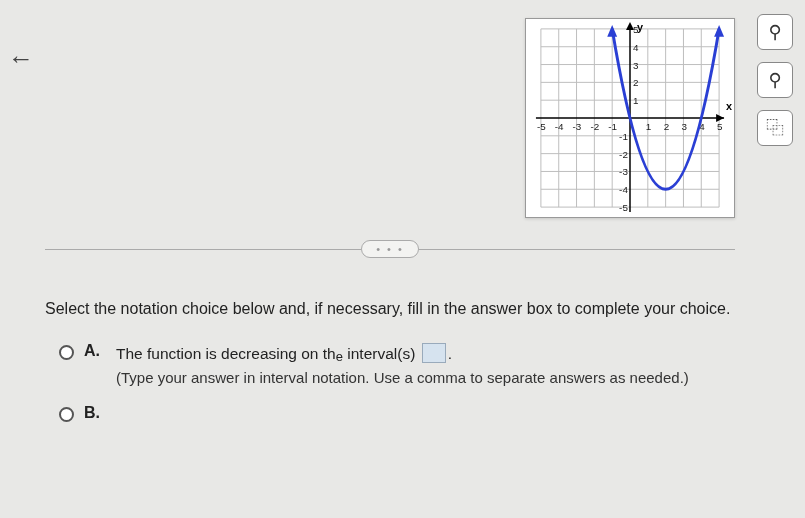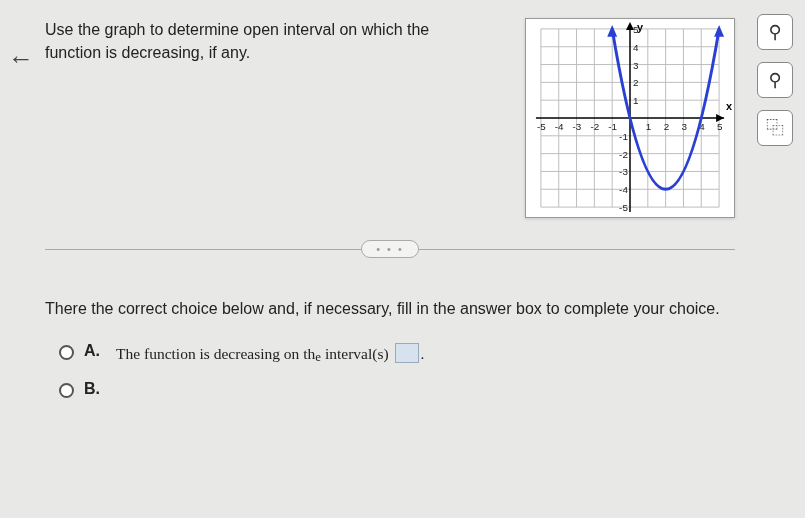--- a/index.html
+++ b/index.html
@@ -113,21 +113,20 @@
     background: #fff;
   }
   .choice-label {
     font-weight: bold;
     margin-right: 6px;
     flex: 0 0 auto;
   }
   .choice-body {
     font-size: 15.5px;
     line-height: 1.55;
-    font-family: Liberation Serif, serif;
   }
   .answer-box {
     display: inline-block;
     width: 24px;
     height: 20px;
     background: #d6e3ef;
     border: 1px solid #9ab;
     vertical-align: -4px;
     margin: 0 2px;
   }
@@ -149,21 +148,20 @@
   .axis-label { font-size: 11px; fill: #000; font-weight: bold; }
   .arrowhead { fill: #000; }
   .curve-arrow { fill: #2a3fd4; }
 </style>
 </head>
 <body>
 
 <div class="back-arrow">←</div>
 
 <div class="content">
-  <p class="question-text">Use the graph to determine open interval on which the function is decreasing, if any.</p>
 
   <div class="graph-box">
     <svg viewBox="0 0 210 200">
 
       <g>
         <line class="grid-line" x1="15" y1="10" x2="15" y2="190"></line>
         <line class="grid-line" x1="33" y1="10" x2="33" y2="190"></line>
         <line class="grid-line" x1="51" y1="10" x2="51" y2="190"></line>
         <line class="grid-line" x1="69" y1="10" x2="69" y2="190"></line>
         <line class="grid-line" x1="87" y1="10" x2="87" y2="190"></line>
@@ -236,29 +234,30 @@
   </div>
 </div>
 
 <div class="divider-row">
   <div class="divider-line"></div>
   <div class="divider-pill">• • •</div>
   <div class="divider-line"></div>
 </div>
 
 <div class="answer-block">
-  <p class="prompt">There the correct choice below and, if necessary, fill in the answer box to complete your choice.</p>
+  <p class="prompt">Select the notation choice below and, if necessary, fill in the answer box to complete your choice.</p>
 
   <div class="choice">
     <div class="radio"></div>
     <span class="choice-label">A.</span>
     <div class="choice-body">
       <span>The function is decreasing on th</span><span class="cursor-glyph">e</span><span>&nbsp;</span><span>interval(s)</span>
       <span class="answer-box"></span><span>.</span>
       <br>
+      <span class="hint">(Type your answer in interval notation. Use a comma to separate answers as needed.)</span>
     </div>
   </div>
 
   <div class="choice">
     <div class="radio"></div>
     <span class="choice-label">B.</span>
   </div>
 </div>
 
 </body></html>

